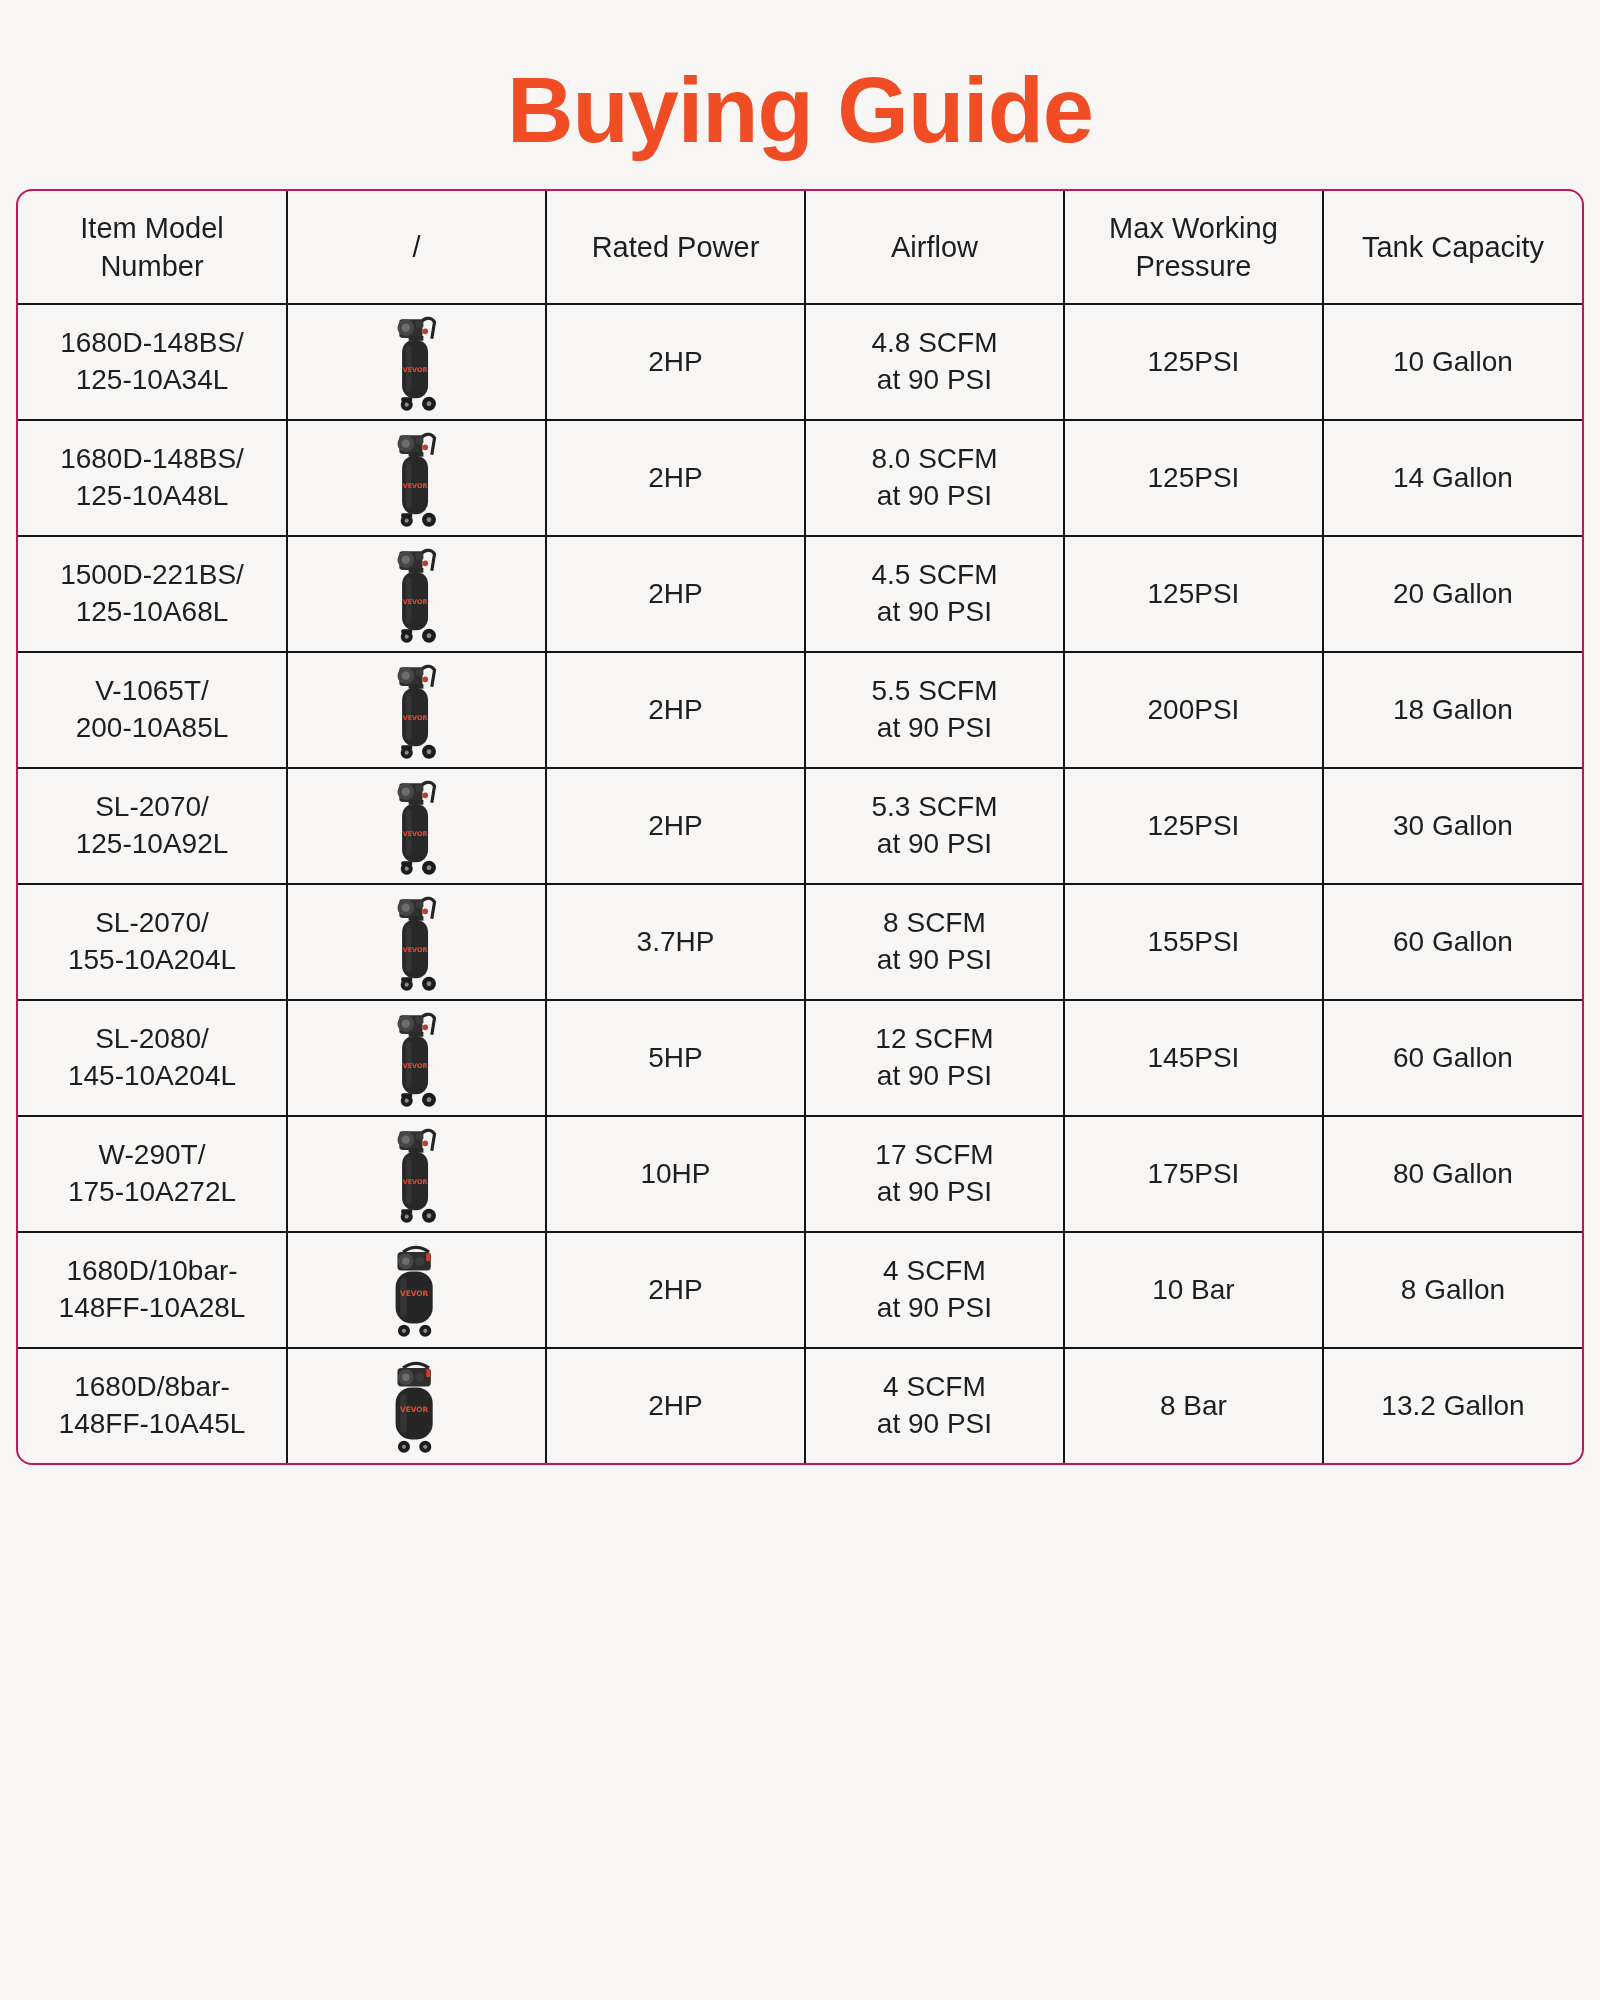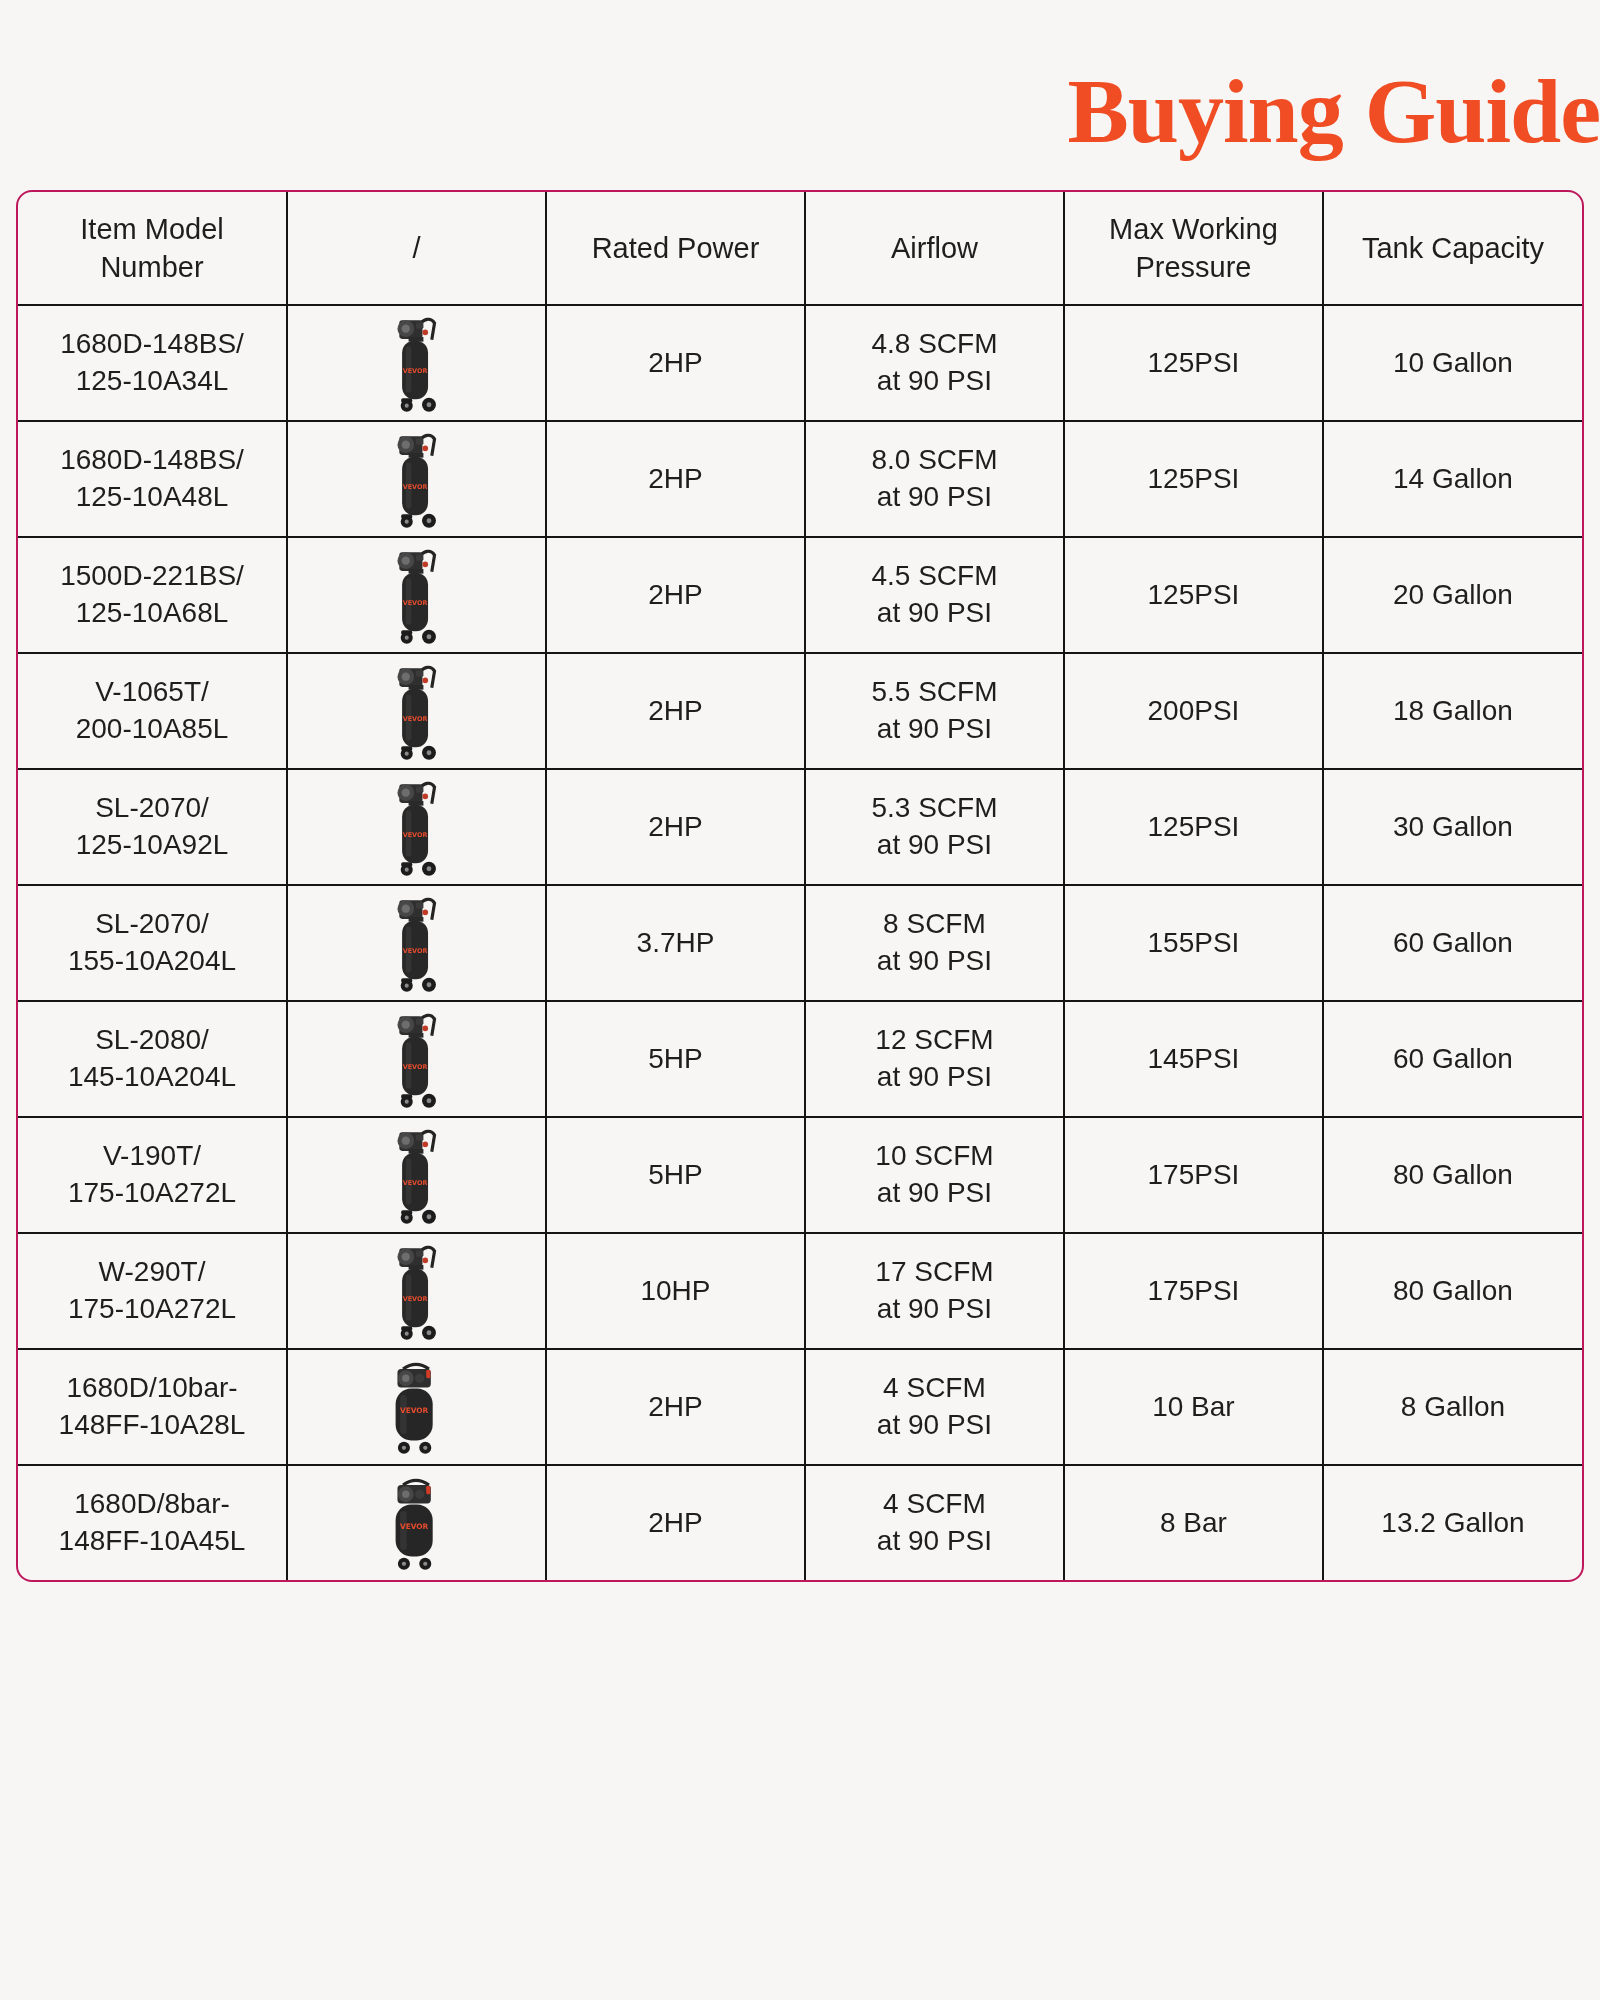--- a/index.html
+++ b/index.html
@@ -5,26 +5,25 @@
   html,body{margin:0;padding:0;}
   body{
     width:1600px;height:2000px;
     background:#f7f6f4;
     font-family:"Liberation Sans", sans-serif;
     color:#1e1e1e;
     position:relative;
   }
   .page-title{
     margin:58px 0 0 0;
-    text-align:right;
+    text-align:center;
     font-size:92px;
     font-weight:bold;
     letter-spacing:-1px;
     color:#f04d24;
-    font-family:Liberation Serif, serif;
   }
   .table-wrap{
     width:1564px;
     margin:26px auto 0 auto;
     border:2px solid #be185d;
     border-radius:16px;
     overflow:hidden;
     background:#f7f6f4;
   }
   table.spec{
@@ -201,32 +200,20 @@
           <td class="c-img"><svg class="compressor" viewBox="0 0 60 110">
               <use href="#vertical-compressor"></use>
             </svg></td>
           <td class="c-power">5HP</td>
           <td class="c-airflow">12 SCFM
 at 90 PSI</td>
           <td class="c-pressure">145PSI</td>
           <td class="c-capacity">60 Gallon</td>
         </tr>
         <tr>
-          <td class="c-model">V-190T/
-175-10A272L</td>
-          <td class="c-img"><svg class="compressor" viewBox="0 0 60 110">
-              <use href="#vertical-compressor"></use>
-            </svg></td>
-          <td class="c-power">5HP</td>
-          <td class="c-airflow">10 SCFM
-at 90 PSI</td>
-          <td class="c-pressure">175PSI</td>
-          <td class="c-capacity">80 Gallon</td>
-        </tr>
-        <tr>
           <td class="c-model">W-290T/
 175-10A272L</td>
           <td class="c-img"><svg class="compressor" viewBox="0 0 60 110">
               <use href="#vertical-compressor"></use>
             </svg></td>
           <td class="c-power">10HP</td>
           <td class="c-airflow">17 SCFM
 at 90 PSI</td>
           <td class="c-pressure">175PSI</td>
           <td class="c-capacity">80 Gallon</td>

